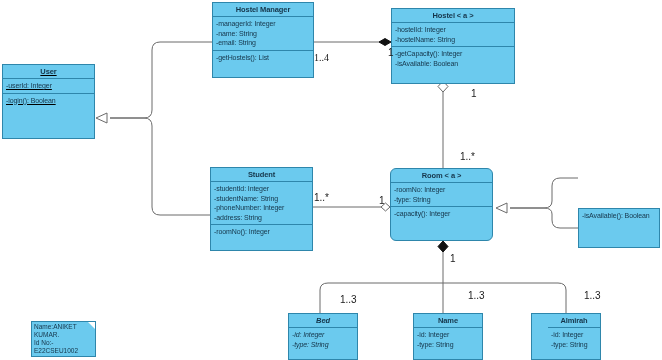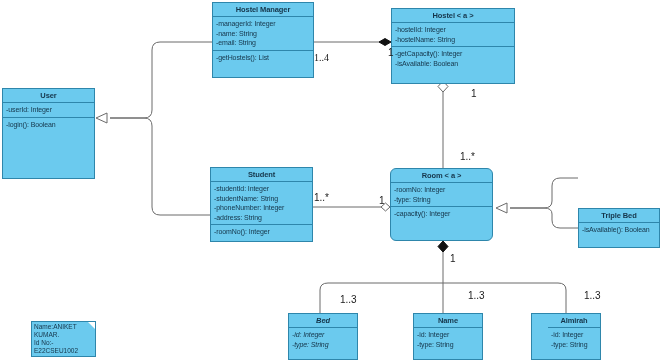--- a/index.html
+++ b/index.html
@@ -139,31 +139,31 @@
     <div class="uml-compartment">
       <div class="uml-feature">-hostelId: Integer</div>
       <div class="uml-feature">-hostelName: String</div>
     </div>
     <div class="uml-compartment last">
       <div class="uml-feature">-getCapacity(): Integer</div>
       <div class="uml-feature">-isAvailable: Boolean</div>
     </div>
   </div>
 
-  <div class="umlclass" style="left:2px; top:88px; width:93px; height:91px;">
+  <div class="umlclass" style="left:2px; top:64px; width:93px; height:75px;text-decoration:underline;">
     <div class="uml-title">User</div>
     <div class="uml-compartment">
       <div class="uml-feature">-userId: Integer</div>
     </div>
     <div class="uml-compartment last">
       <div class="uml-feature">-login(): Boolean</div>
     </div>
   </div>
 
-  <div class="umlclass" style="left:210px; top:167px; width:103px; height:75px;">
+  <div class="umlclass" style="left:210px; top:167px; width:103px; height:84px;">
     <div class="uml-title">Student</div>
     <div class="uml-compartment">
       <div class="uml-feature">-studentId: Integer</div>
       <div class="uml-feature">-studentName: String</div>
       <div class="uml-feature">-phoneNumber: Integer</div>
       <div class="uml-feature">-address: String</div>
     </div>
     <div class="uml-compartment last">
       <div class="uml-feature">-roomNo(): Integer</div>
     </div>
@@ -175,21 +175,20 @@
       <div class="uml-feature">-roomNo: Integer</div>
       <div class="uml-feature">-type: String</div>
     </div>
     <div class="uml-compartment last">
       <div class="uml-feature">-capacity(): Integer</div>
     </div>
   </div>
 
 
   <div class="umlclass" style="left:578px; top:208px; width:82px; height:40px;">
-    <div class="uml-title">Triple Bed</div>
     <div class="uml-compartment last">
       <div class="uml-feature">-isAvailable(): Boolean</div>
     </div>
   </div>
 
   <div class="umlclass" style="left:288px; top:313px; width:70px; height:47px;font-style:italic;">
     <div class="uml-title">Bed</div>
     <div class="uml-compartment last">
       <div class="uml-feature">-id: Integer</div>
       <div class="uml-feature">-type: String</div>

